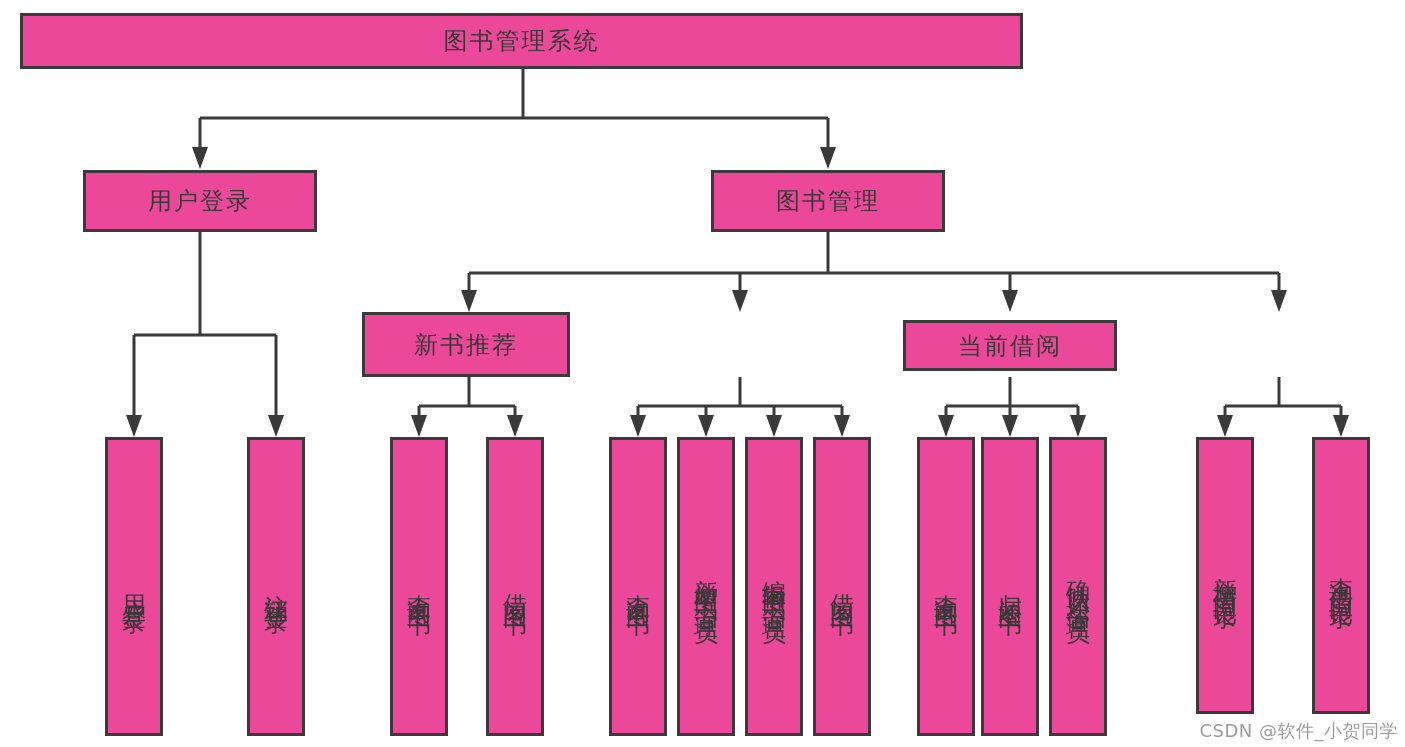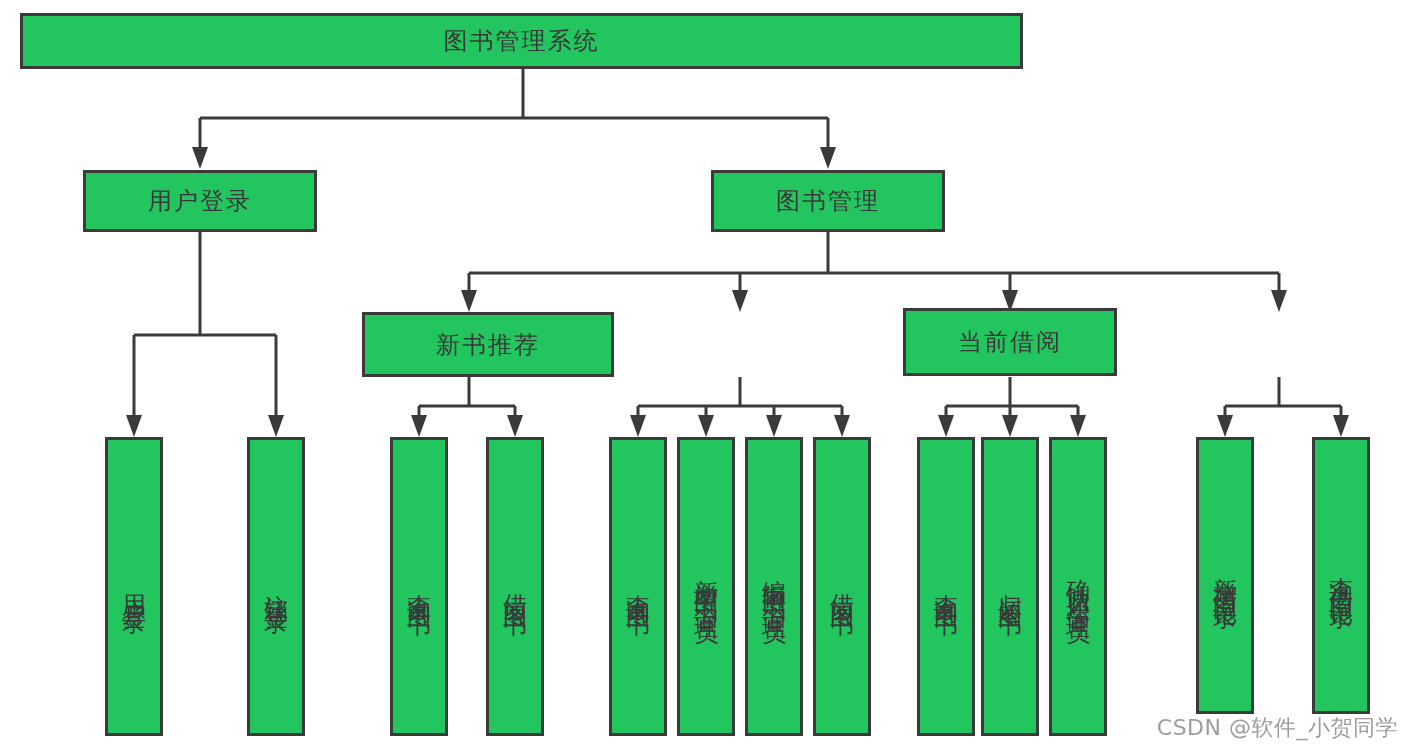--- a/index.html
+++ b/index.html
@@ -18,21 +18,21 @@
     overflow:hidden;
     font-family:"DejaVu Sans","Liberation Sans",sans-serif;
   }
   .wires{position:absolute;left:0;top:0;}
   .wire{stroke:var(--line);stroke-width:3;fill:none;}
   .head{fill:var(--line);stroke:none;}
   .box{
     position:absolute;
     box-sizing:border-box;
     border:3px solid var(--border);
-    background:#22c55e;
+    background:#ec4899;
     display:flex;
     align-items:center;
     justify-content:center;
     color:var(--text);
   }
   .hbox{
     font-size:24px;
     letter-spacing:2px;
     white-space:nowrap;
   }
@@ -40,21 +40,21 @@
     writing-mode:vertical-rl;
     text-orientation:mixed;
     font-size:24px;
     letter-spacing:6px;
     line-height:1;
   }
   .watermark{
     position:absolute;
     right:7px;
     bottom:4px;
-    font-size:22px;
+    font-size:18px;
     letter-spacing:0.5px;
     color:var(--watermark);
     text-shadow:0 0 2px #ffffff;
     white-space:nowrap;
   }
 </style>
 </head>
 <body>
 
 <div class="stage">
@@ -115,22 +115,22 @@
       <polygon class="head" points="1217,415 1233,415 1225,437"></polygon>
       <polygon class="head" points="1333,415 1349,415 1341,437"></polygon>
     </g>
   </svg>
 
   <div class="box hbox" style="left:20px;top:13px;width:1003px;height:56px">图书管理系统</div>
 
   <div class="box hbox" style="left:83px;top:170px;width:234px;height:62px">用户登录</div>
   <div class="box hbox" style="left:711px;top:170px;width:234px;height:62px">图书管理</div>
 
-  <div class="box hbox" style="left:362px;top:312px;width:252px;height:65px">新书推荐</div>
-  <div class="box hbox" style="left:903px;top:308px;width:214px;height:68px">当前借阅</div>
+  <div class="box hbox" style="left:362px;top:312px;width:208px;height:65px">新书推荐</div>
+  <div class="box hbox" style="left:903px;top:320px;width:214px;height:51px">当前借阅</div>
 
   <div class="box vbox" style="left:105px;top:437px;width:58px;height:299px">用户登录</div>
   <div class="box vbox" style="left:247px;top:437px;width:58px;height:299px">注销登录</div>
 
   <div class="box vbox" style="left:390px;top:437px;width:58px;height:299px">查询图书</div>
   <div class="box vbox" style="left:486px;top:437px;width:58px;height:299px">借阅图书</div>
 
   <div class="box vbox" style="left:609px;top:437px;width:58px;height:299px">查询图书</div>
   <div class="box vbox" style="left:677px;top:437px;width:58px;height:299px">新增图书（管理员）</div>
   <div class="box vbox" style="left:745px;top:437px;width:58px;height:299px">编辑图书（管理员）</div>

